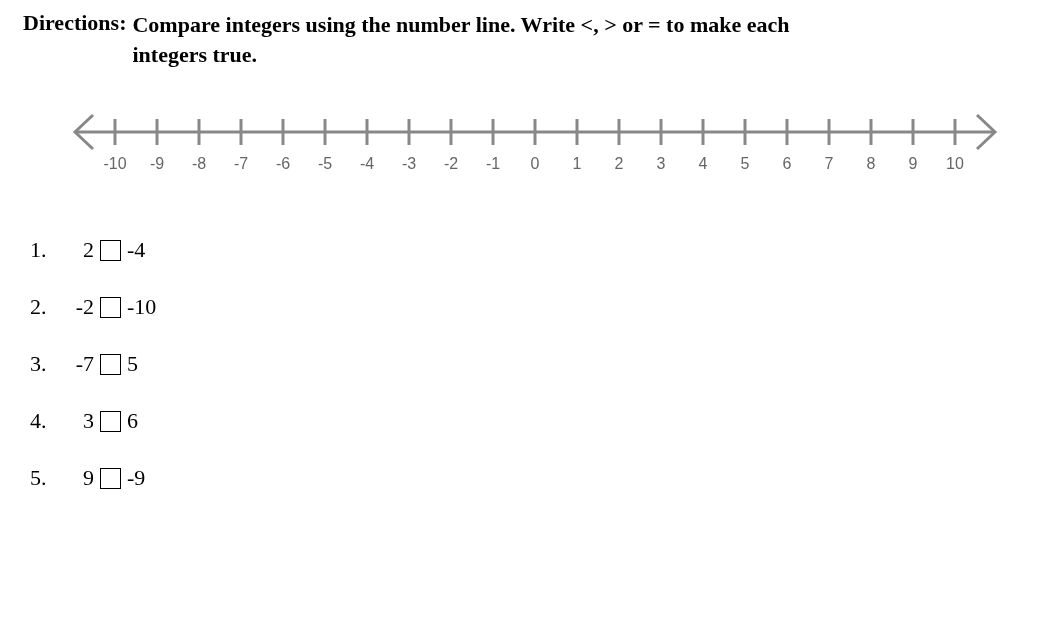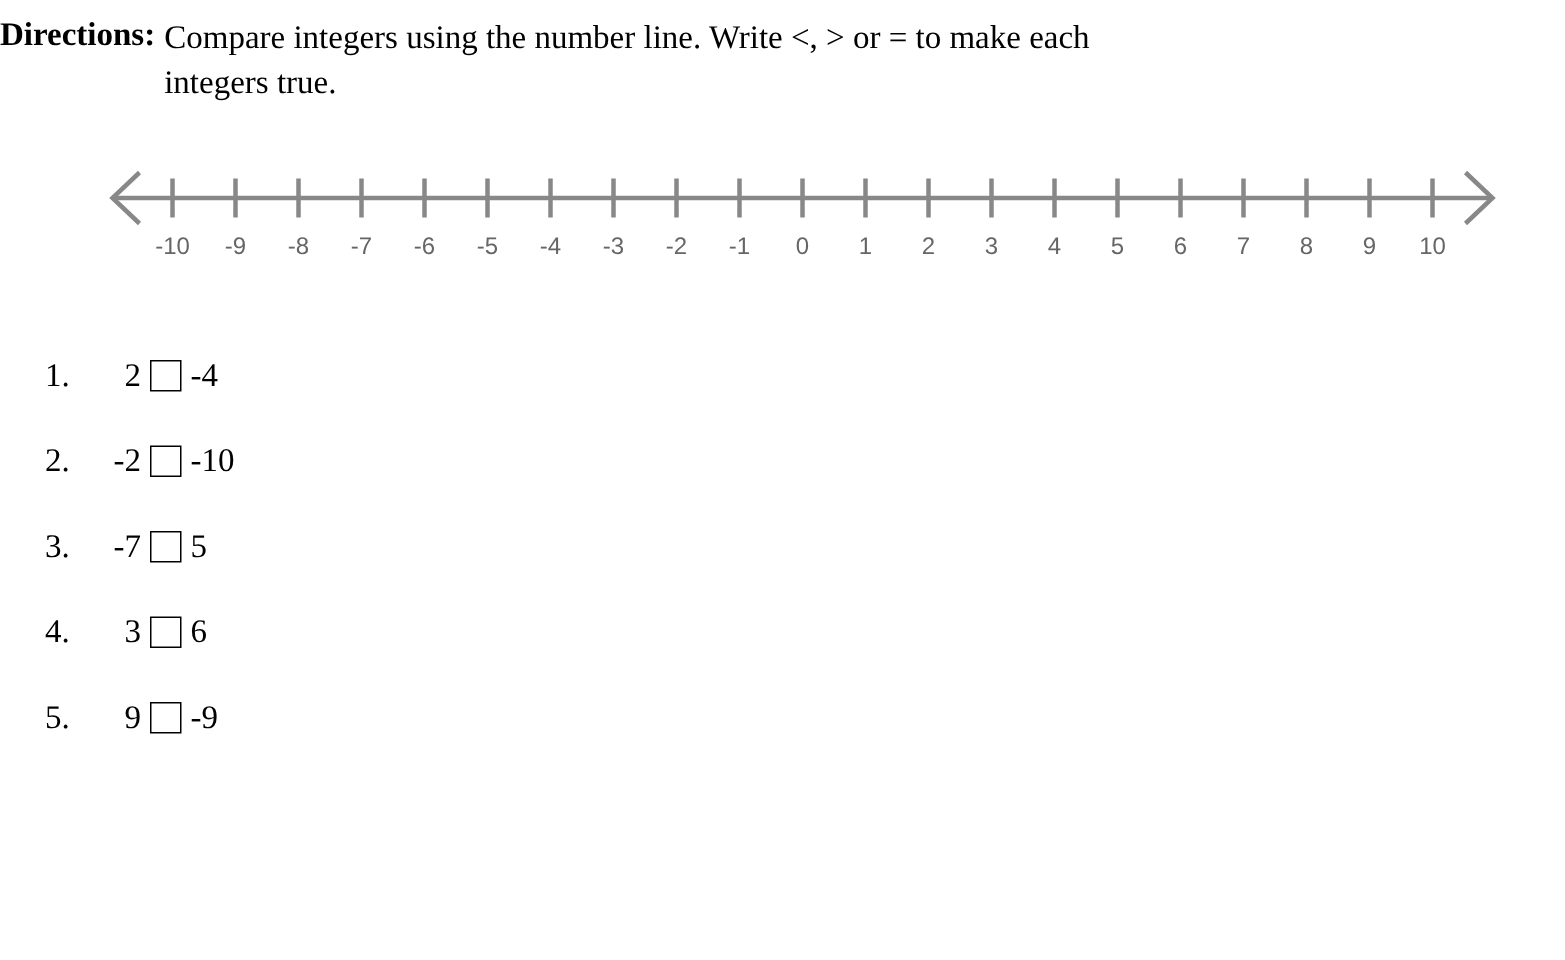--- a/index.html
+++ b/index.html
@@ -17,23 +17,25 @@
       padding: 10px 0 0 0;
     }
     .directions-row {
       display: flex;
       align-items: flex-start;
       margin-bottom: 28px;
     }
     .directions-label {
       font-weight: bold;
       margin-right: 6px;
+      padding-left: 23px;
     }
     .directions-text {
       line-height: 1.35;
+      font-weight: bold;
     }
     .number-line-container {
       margin: 0 0 50px 55px;
       width: 960px;
     }
     .number-line {
       position: relative;
       height: 90px;
     }
     .number-line svg {

